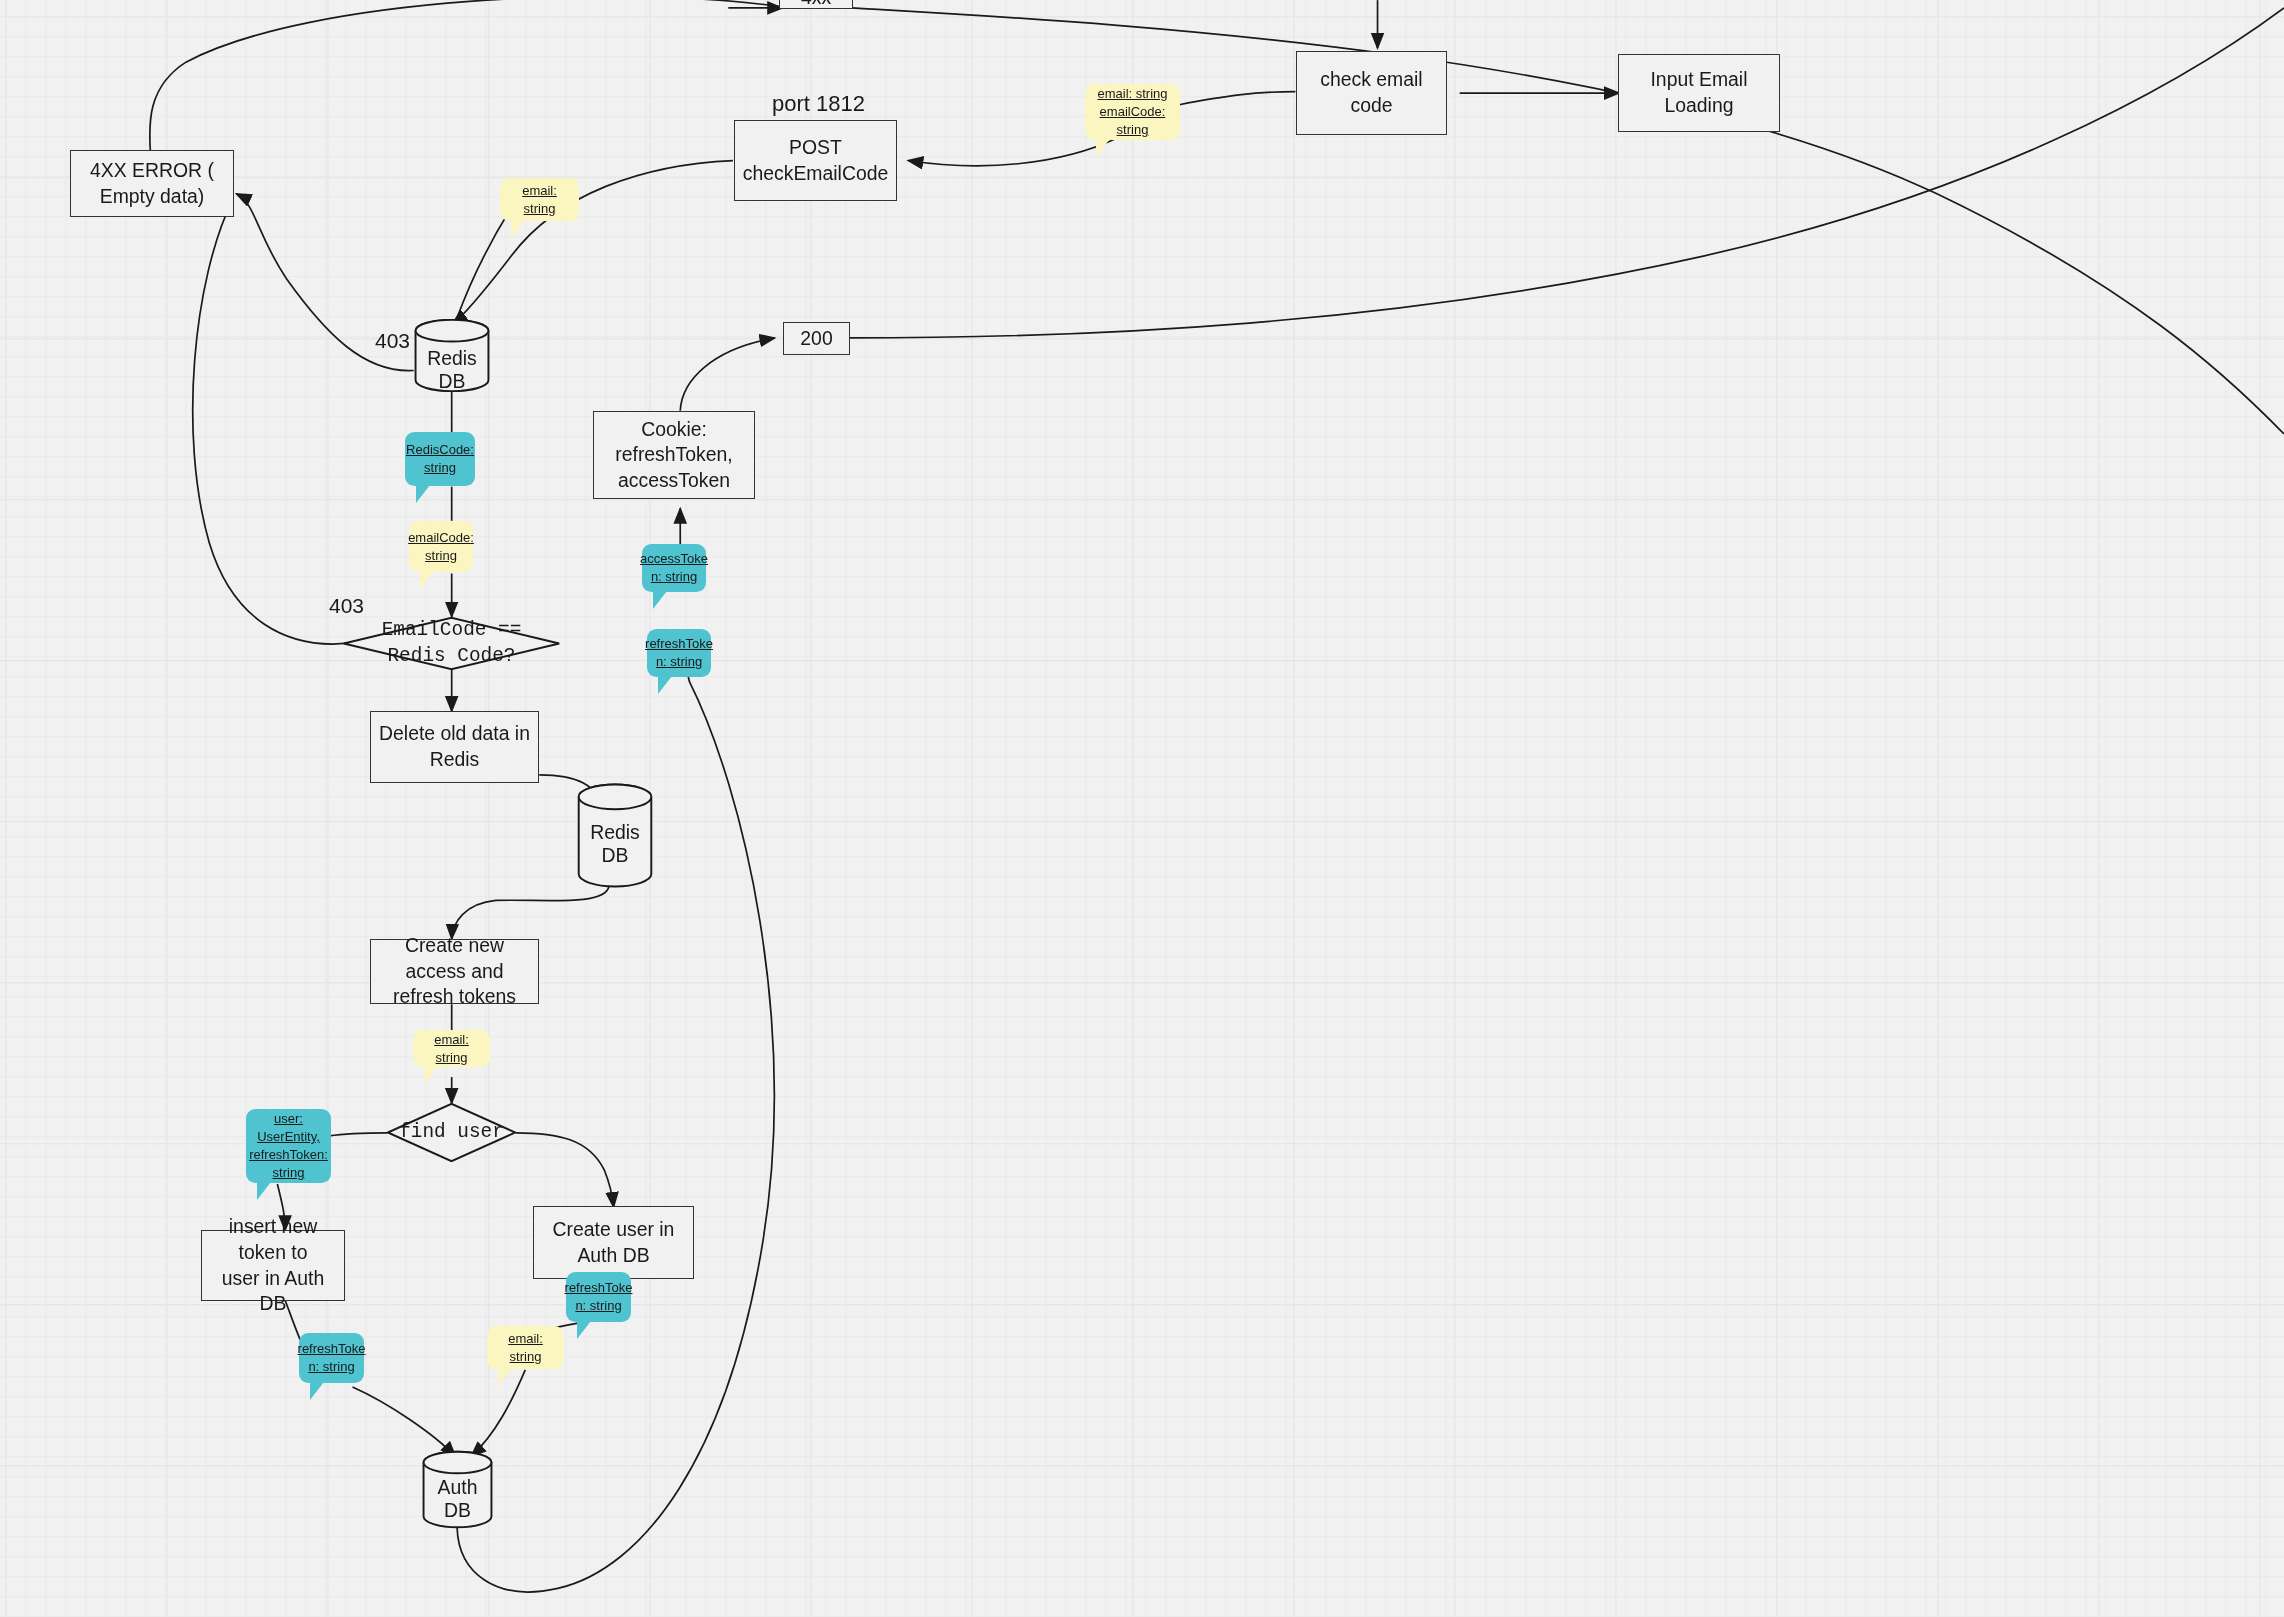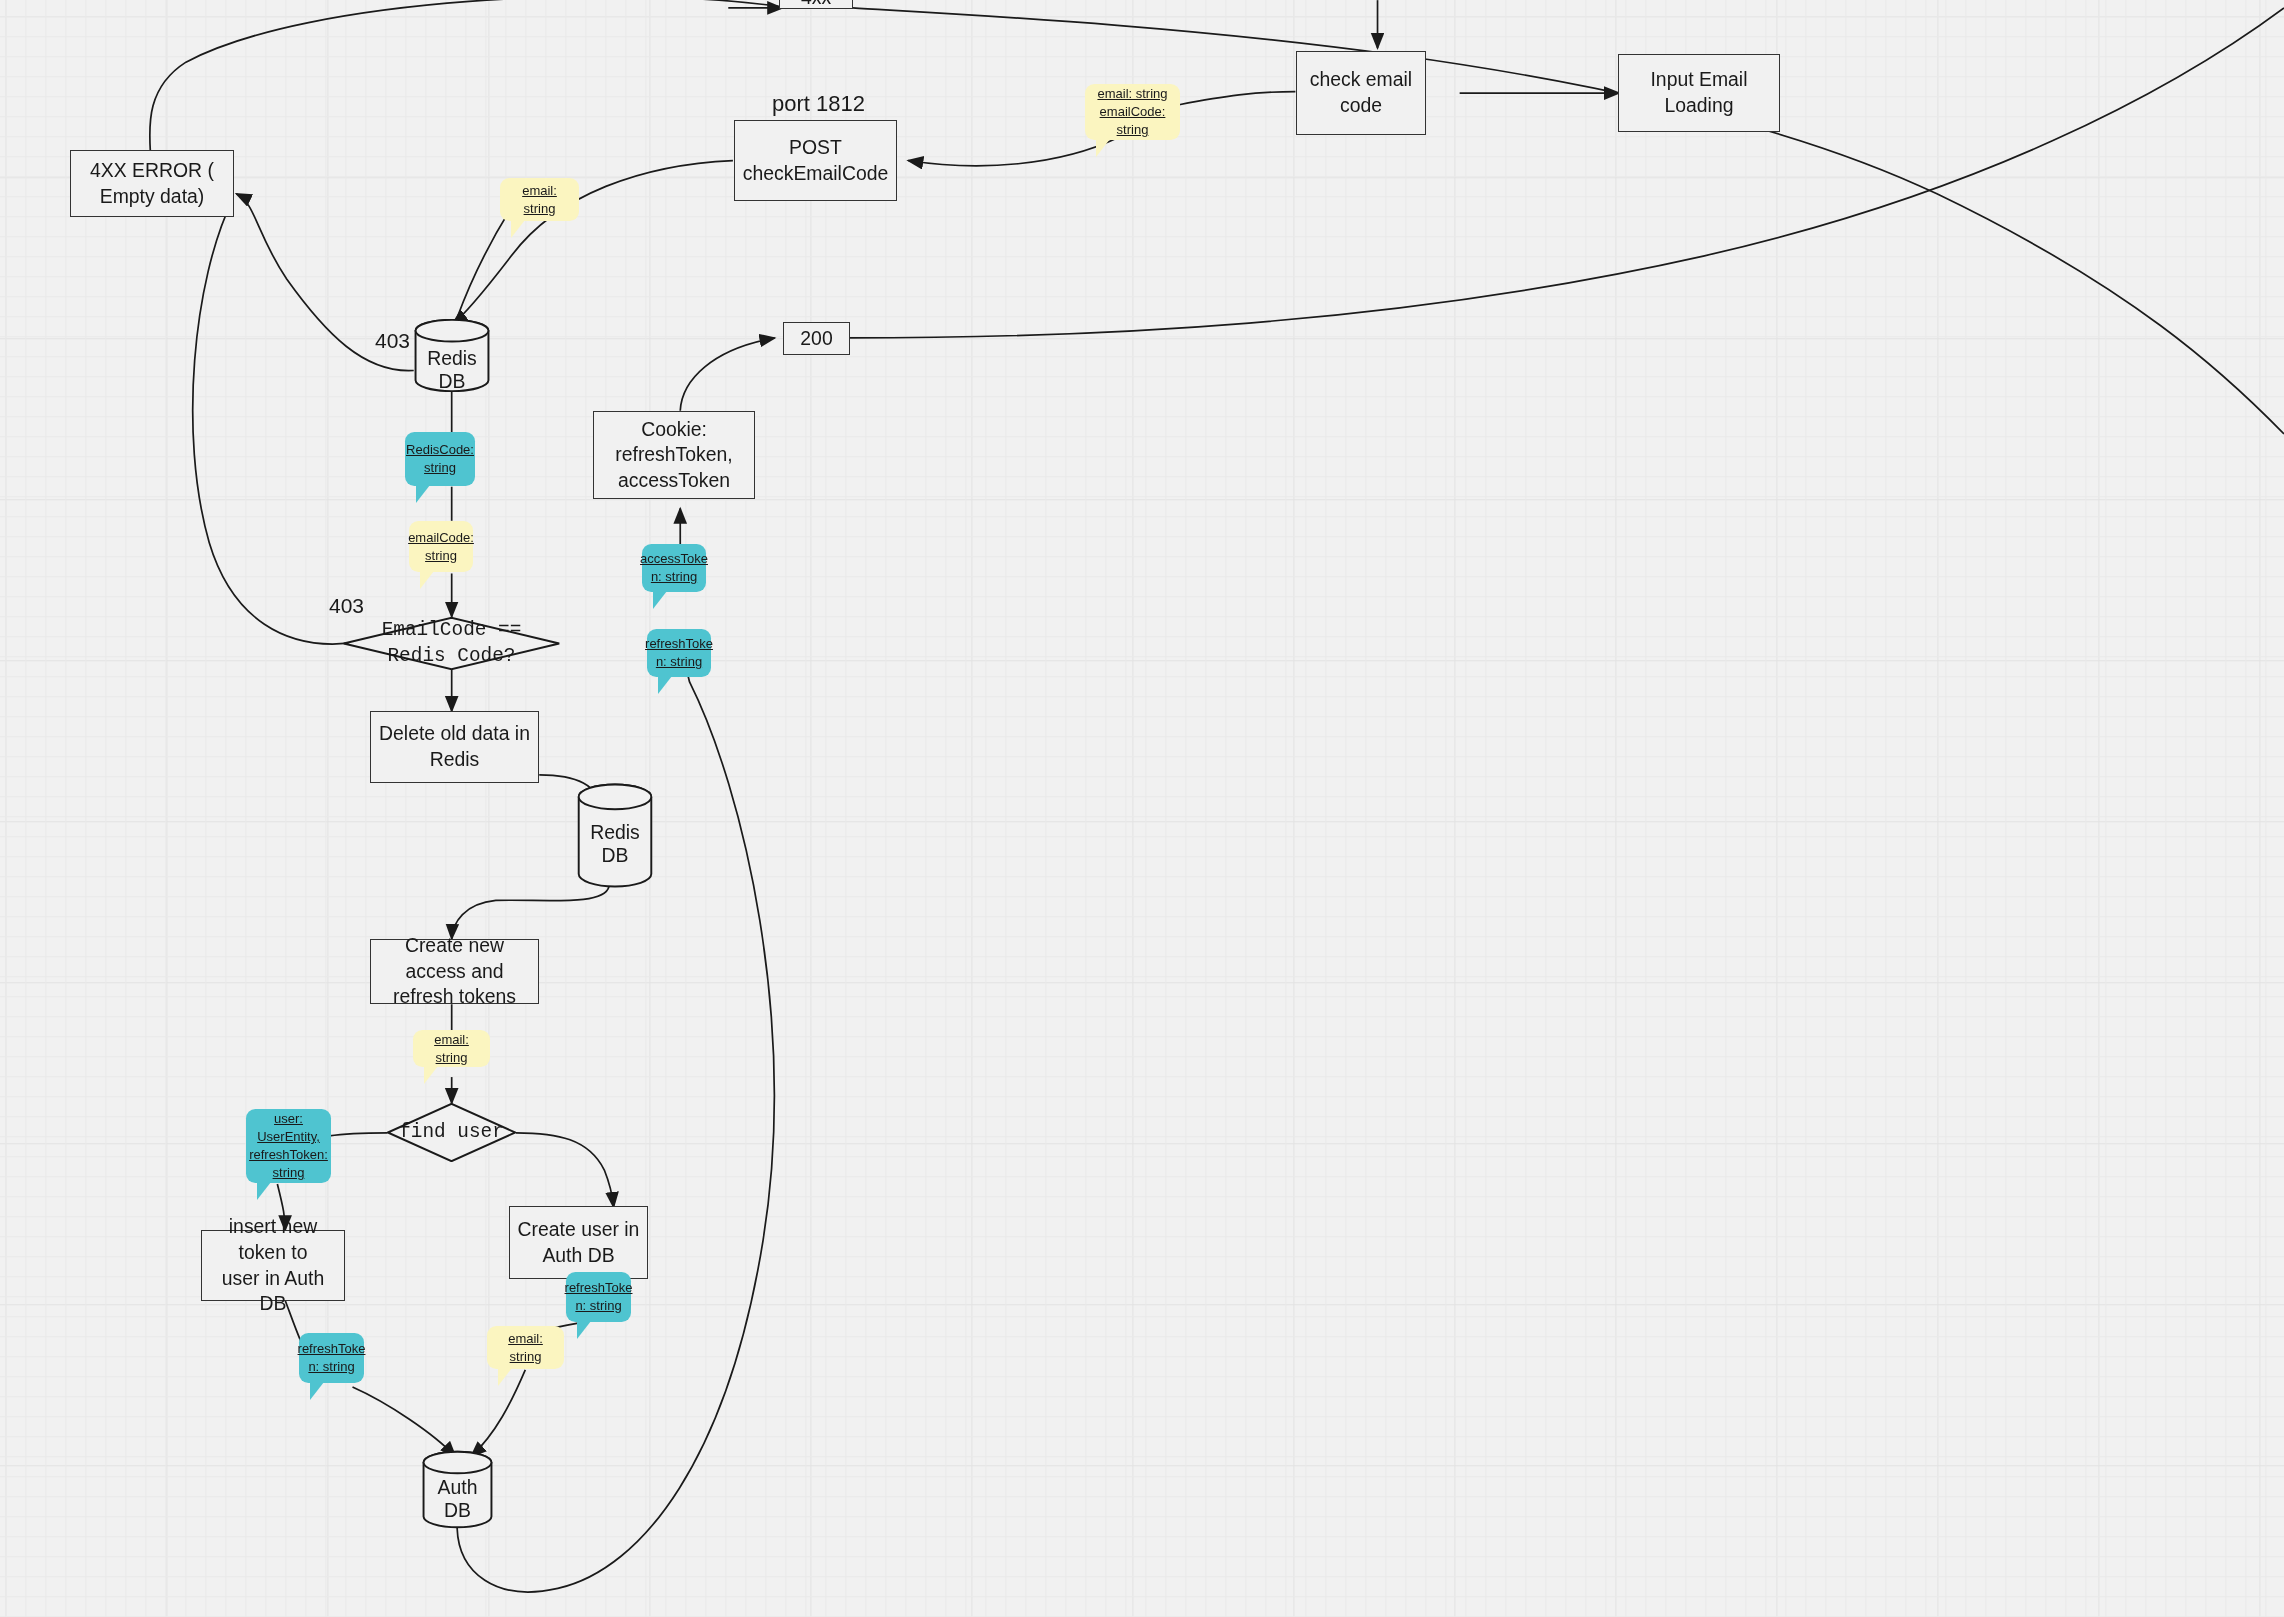--- a/index.html
+++ b/index.html
@@ -202,21 +202,21 @@
 
   <div class="plainlabel" style="left:772px; top:91px;">
     <span>port 1812</span>
   </div>
 
   <div class="node proc" style="left:734px; top:120px; width:163px; height:81px; flex-direction:column;">
     <span>POST</span>
     <span>checkEmailCode</span>
   </div>
 
-  <div class="node proc" style="left:1296px; top:51px; width:130px; height:84px;">
+  <div class="node proc" style="left:1296px; top:51px; width:151px; height:84px;">
     <span>check email code</span>
   </div>
 
   <div class="node proc" style="left:1618px; top:54px; width:162px; height:78px; flex-direction:column;">
     <span>Input Email</span>
     <span>Loading</span>
   </div>
 
   <div class="node proc" style="left:783px; top:322px; width:67px; height:33px;">
     <span>200</span>
@@ -230,21 +230,21 @@
   <div class="node proc" style="left:370px; top:711px; width:169px; height:72px; flex-direction:column;">
     <span>Delete old data in</span>
     <span>Redis</span>
   </div>
 
   <div class="node proc" style="left:370px; top:939px; width:169px; height:65px; flex-direction:column;">
     <span>Create new access and</span>
     <span>refresh tokens</span>
   </div>
 
-  <div class="node proc" style="left:509px; top:1206px; width:139px; height:73px;">
+  <div class="node proc" style="left:533px; top:1206px; width:161px; height:73px;">
     <span>Create user in Auth DB</span>
   </div>
 
   <div class="node proc" style="left:201px; top:1230px; width:144px; height:71px; flex-direction:column;">
     <span>insert new token to</span>
     <span>user in Auth DB</span>
   </div>
 
   <div class="diamond" style="left:343px; top:617px; width:217px; height:53px;">
     <svg class="dshape" viewBox="0 0 280 68" preserveAspectRatio="none">

